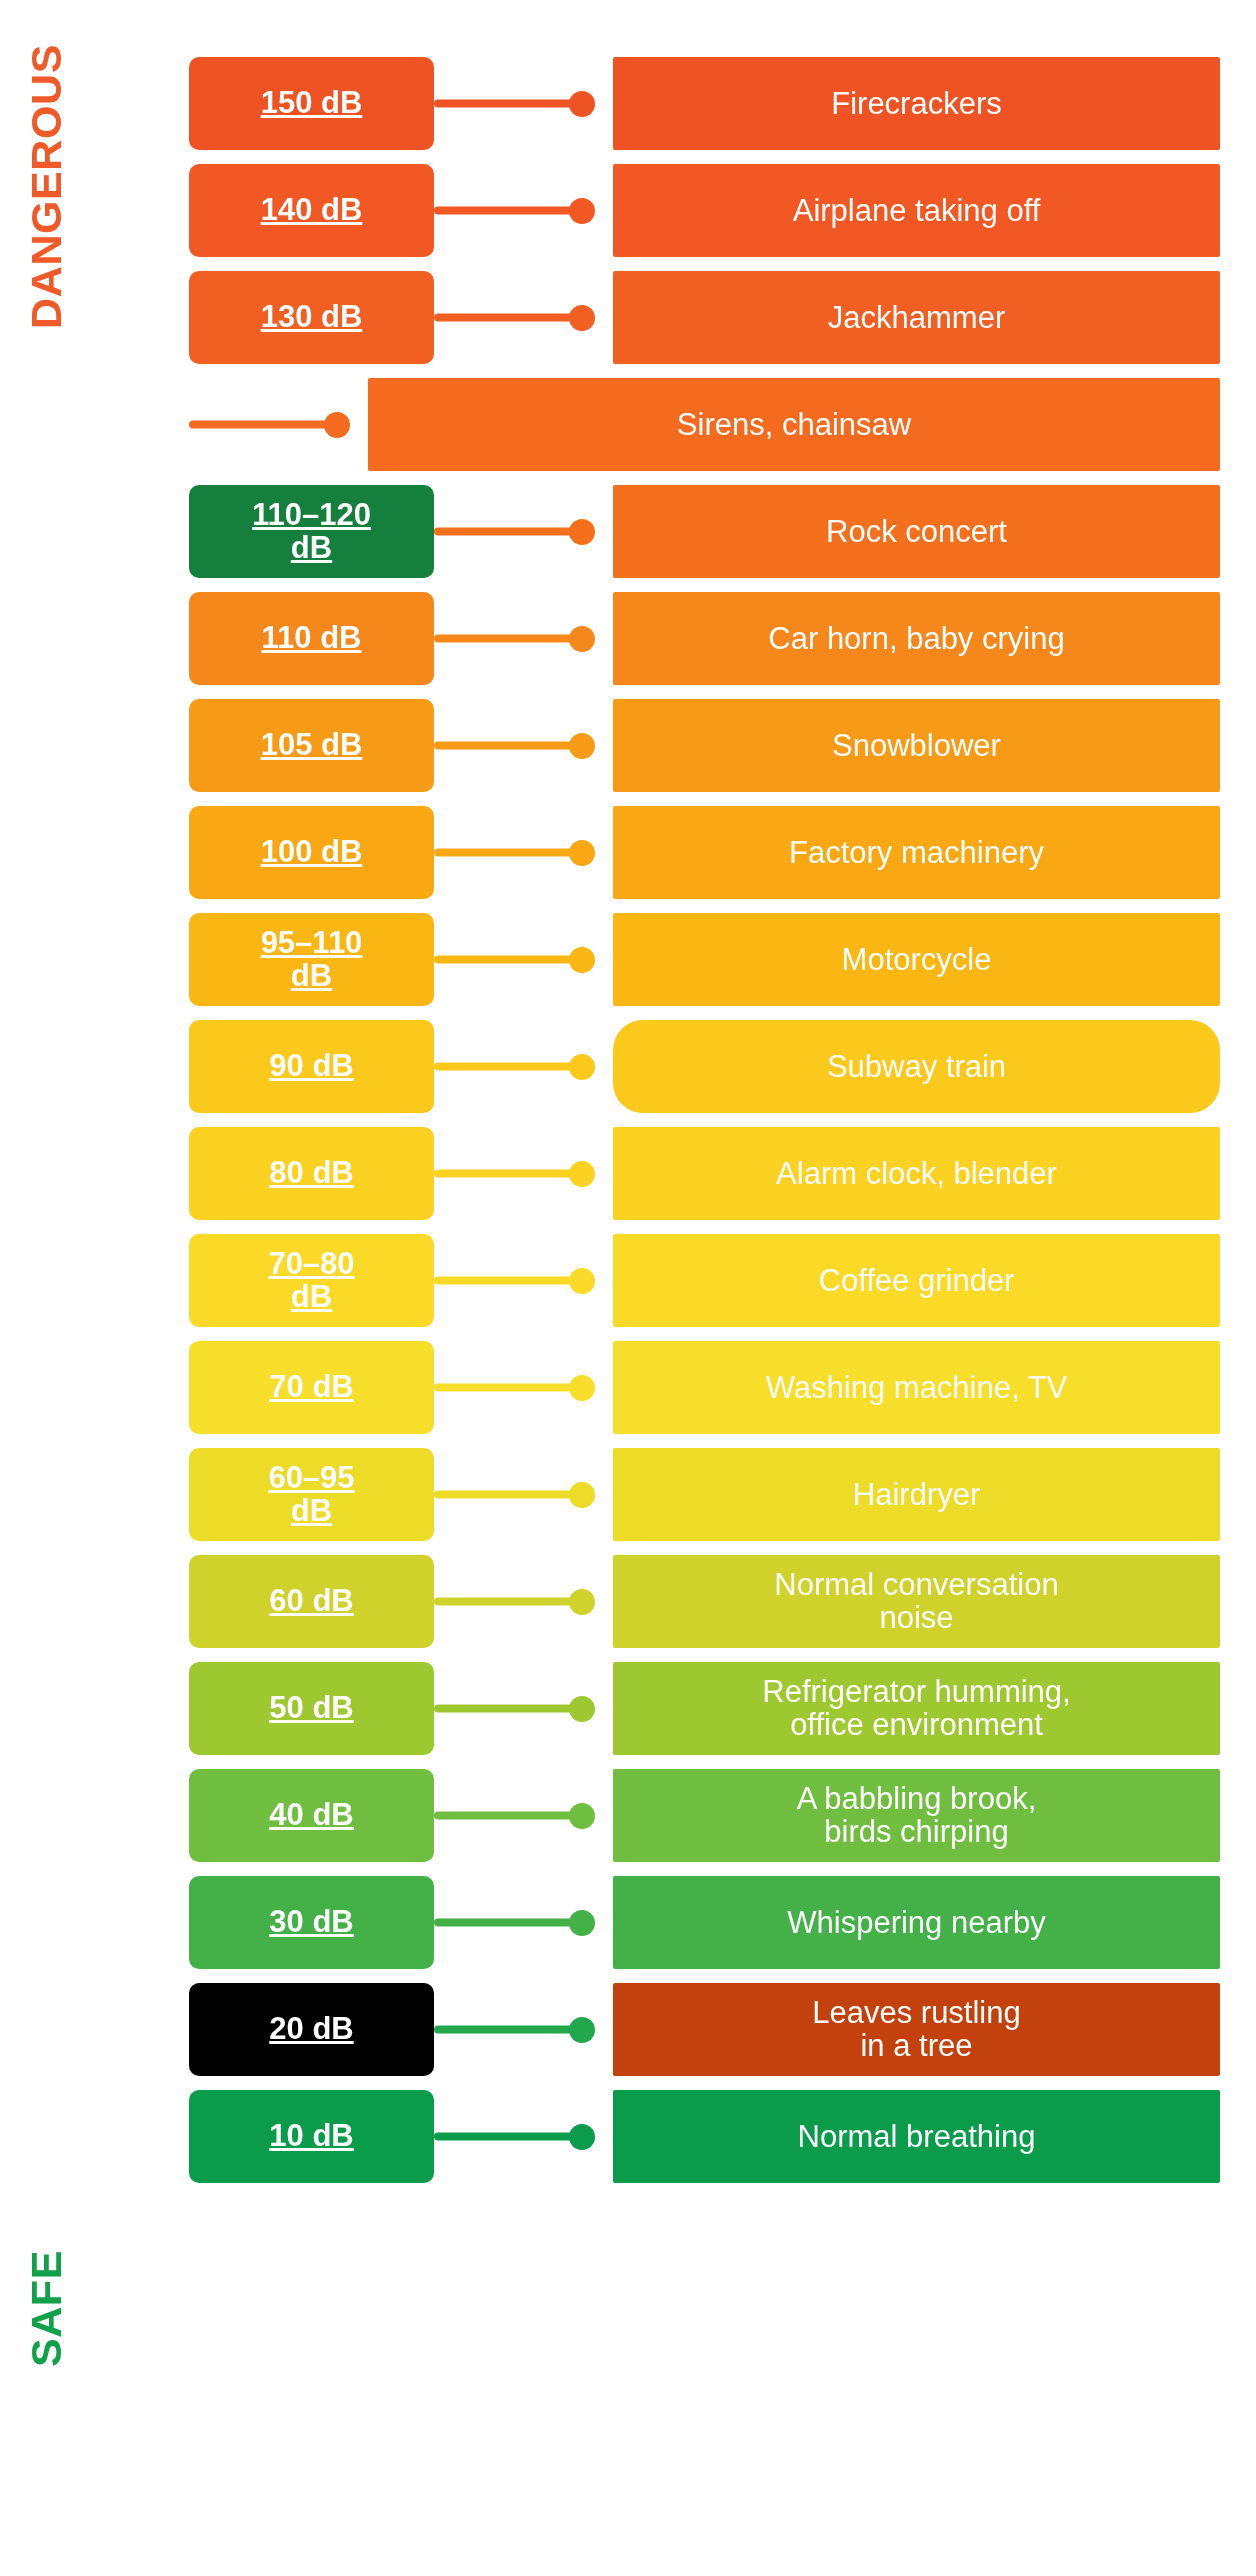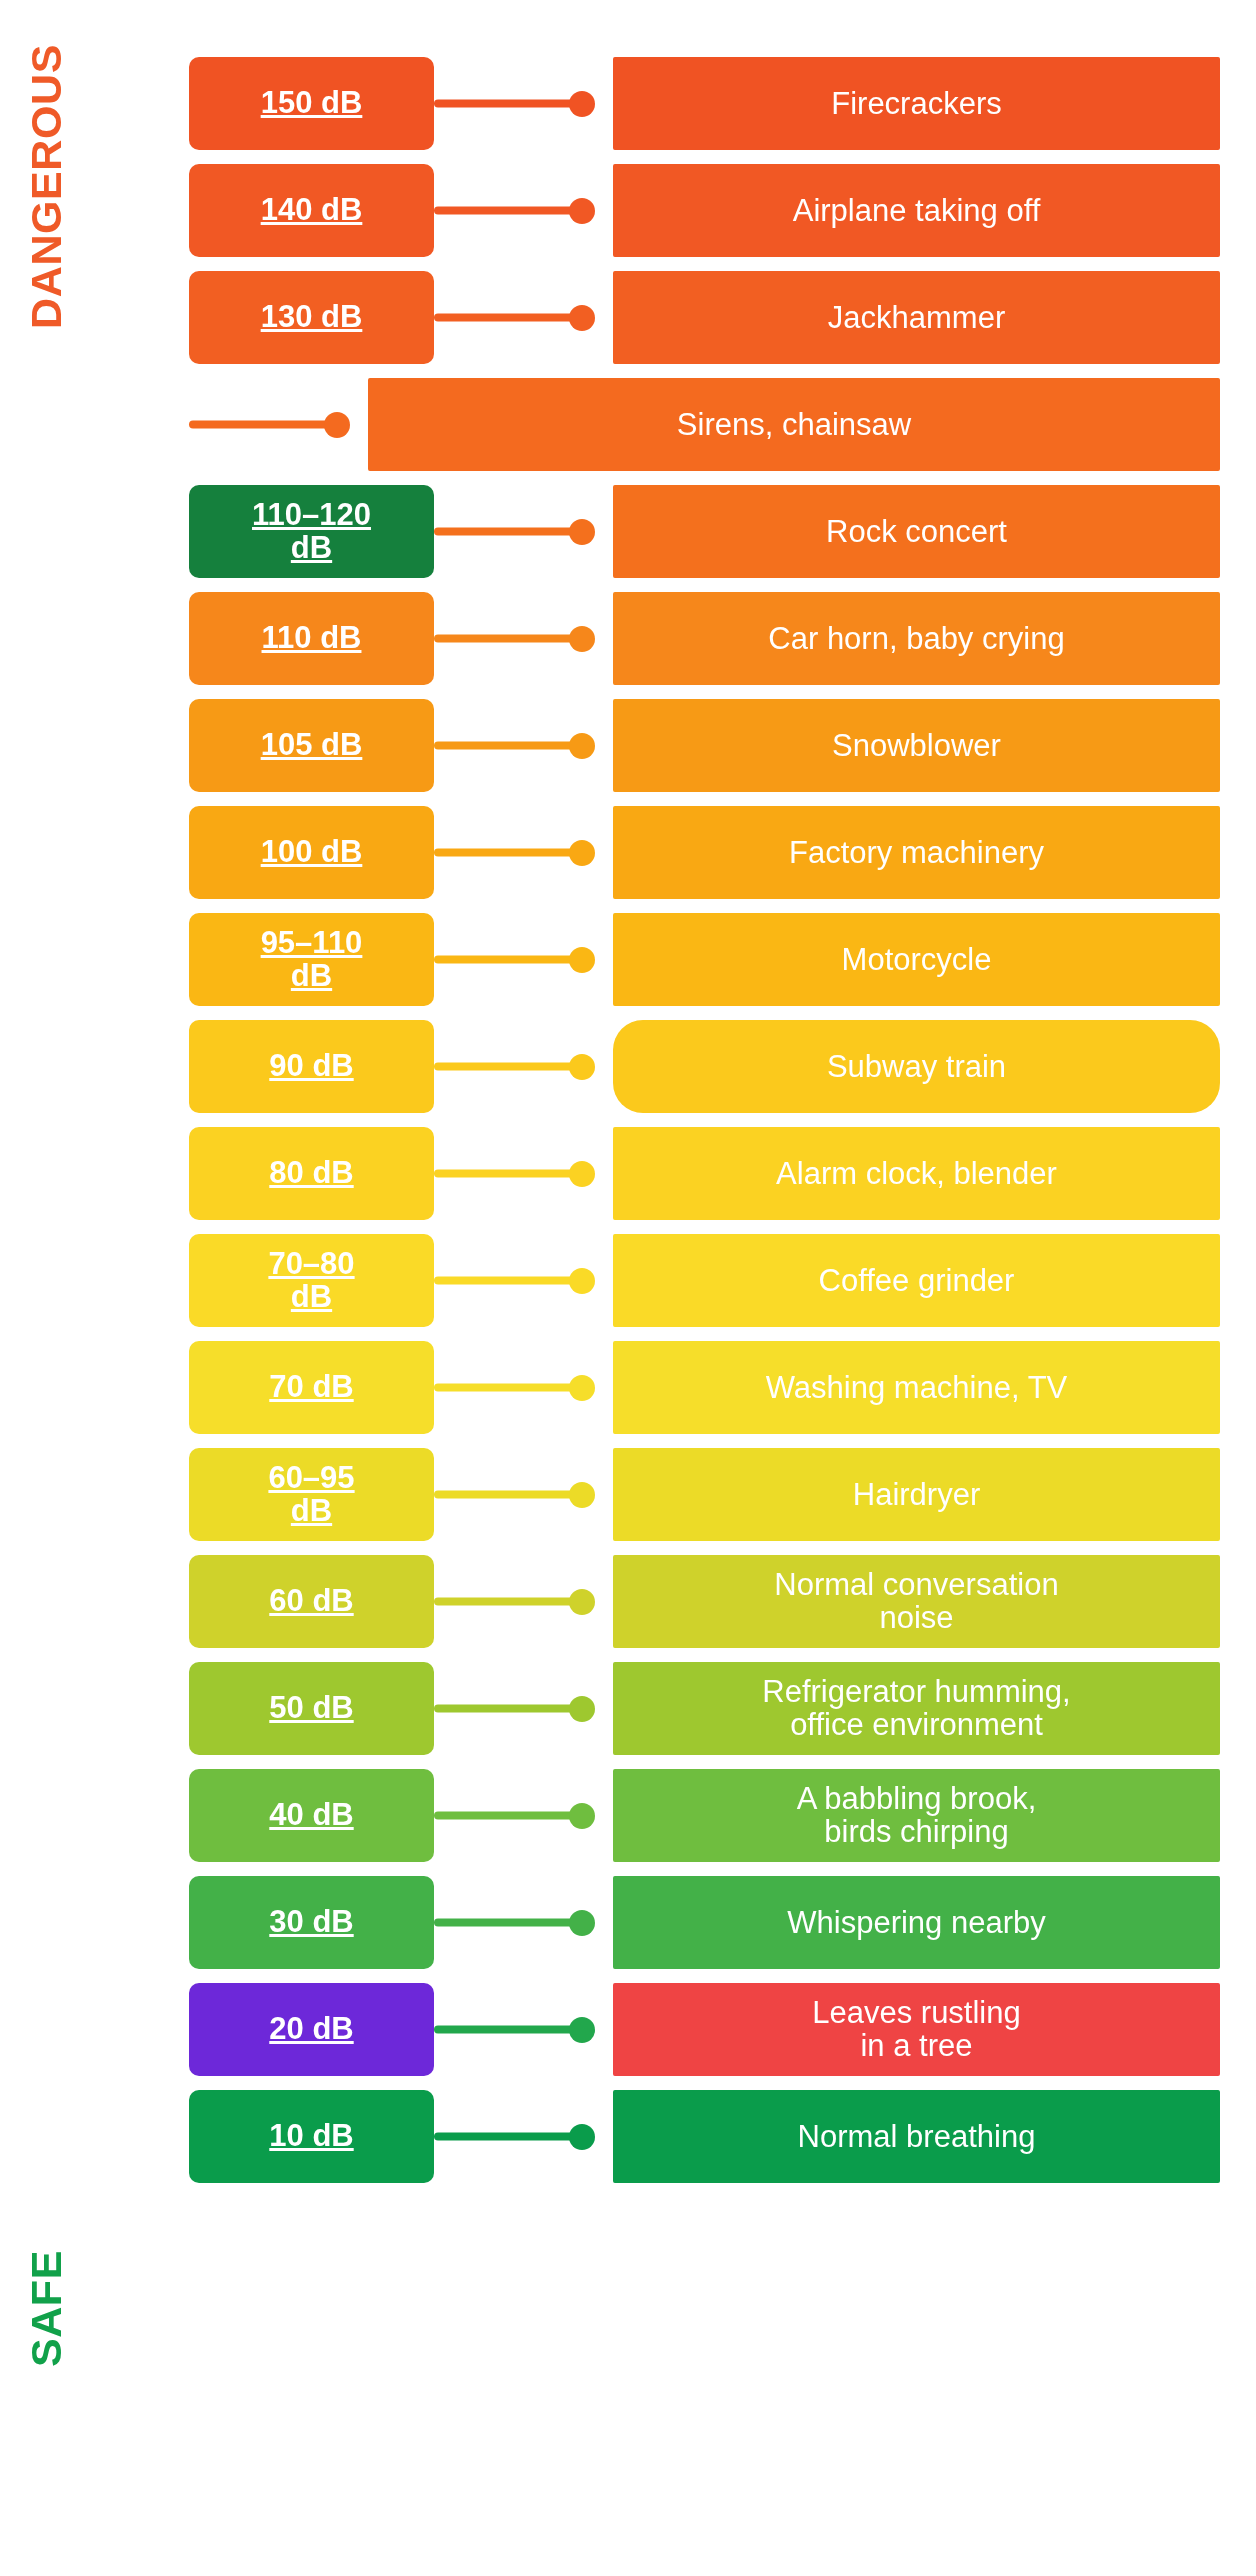--- a/index.html
+++ b/index.html
@@ -270,26 +270,26 @@
       </div>
       <div class="row">
         <div class="db-pill" style="background: rgb(67, 177, 72);">30 dB</div>
         <div class="connector">
           <div class="line" style="background: rgb(67, 177, 72);"></div>
           <div class="dot" style="background: rgb(67, 177, 72);"></div>
         </div>
         <div class="desc-bar" style="background: rgb(67, 177, 72);">Whispering nearby</div>
       </div>
       <div class="row">
-        <div class="db-pill" style="background: #6d28d9;">20 dB</div>
+        <div class="db-pill" style="background: #000000;">20 dB</div>
         <div class="connector">
           <div class="line" style="background: rgb(34, 167, 76);"></div>
           <div class="dot" style="background: rgb(34, 167, 76);"></div>
         </div>
-        <div class="desc-bar two-line" style="background: #ef4444;">Leaves rustling<br>in a tree</div>
+        <div class="desc-bar two-line" style="background: #c2410c;">Leaves rustling<br>in a tree</div>
       </div>
       <div class="row">
         <div class="db-pill" style="background: rgb(10, 156, 75);">10 dB</div>
         <div class="connector">
           <div class="line" style="background: rgb(10, 156, 75);"></div>
           <div class="dot" style="background: rgb(10, 156, 75);"></div>
         </div>
         <div class="desc-bar" style="background: rgb(10, 156, 75);">Normal breathing</div>
       </div>
     </div>

